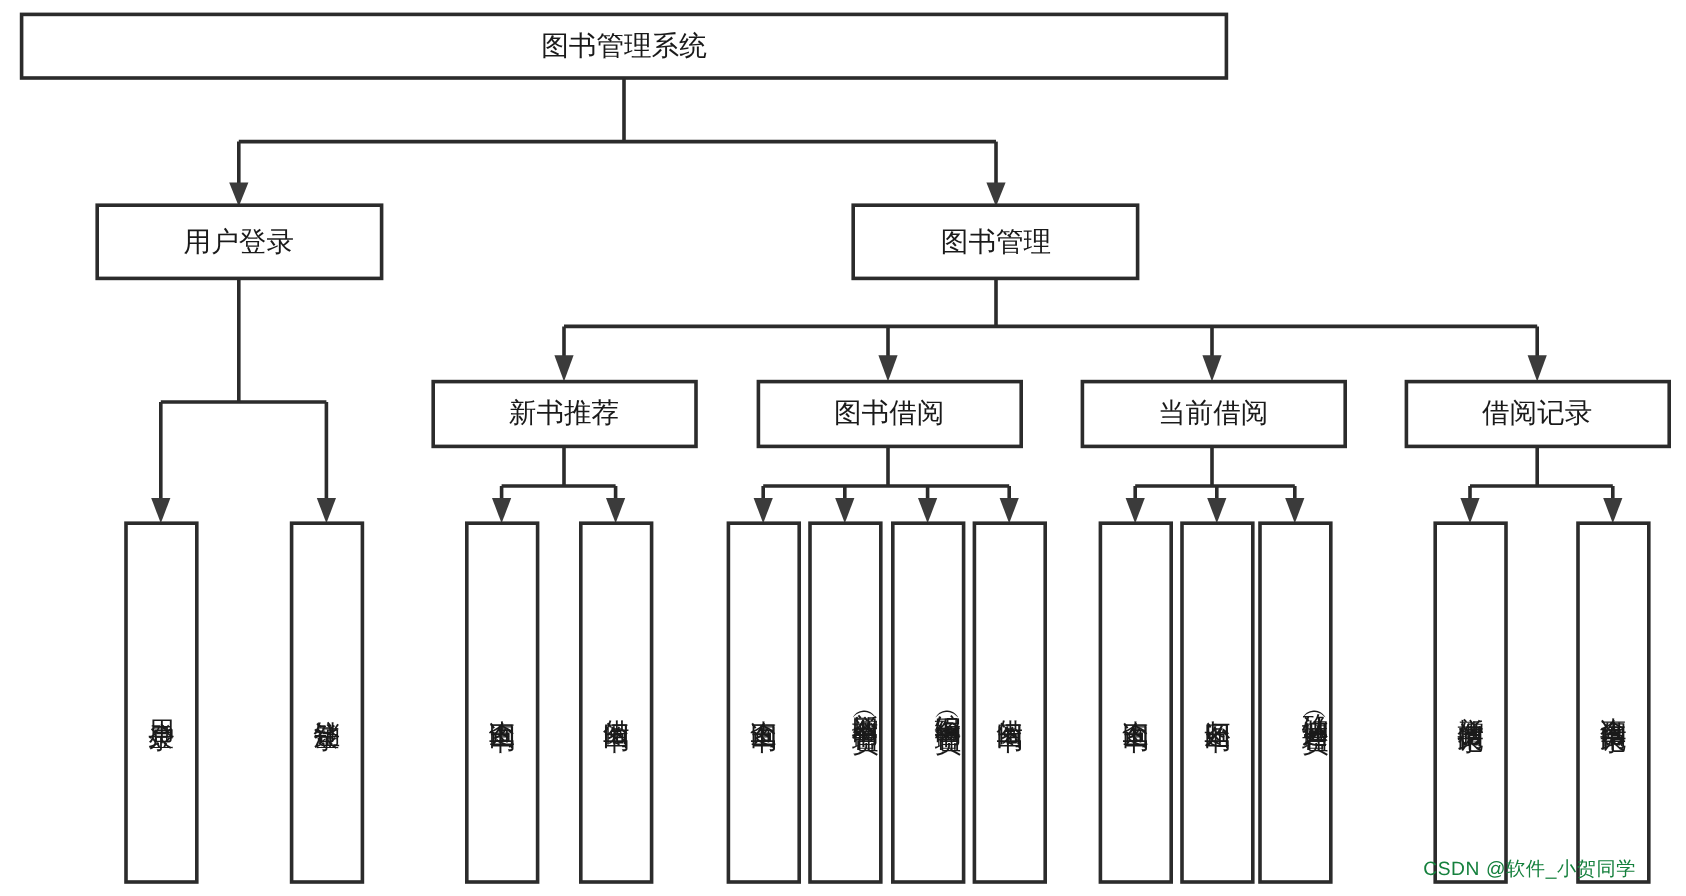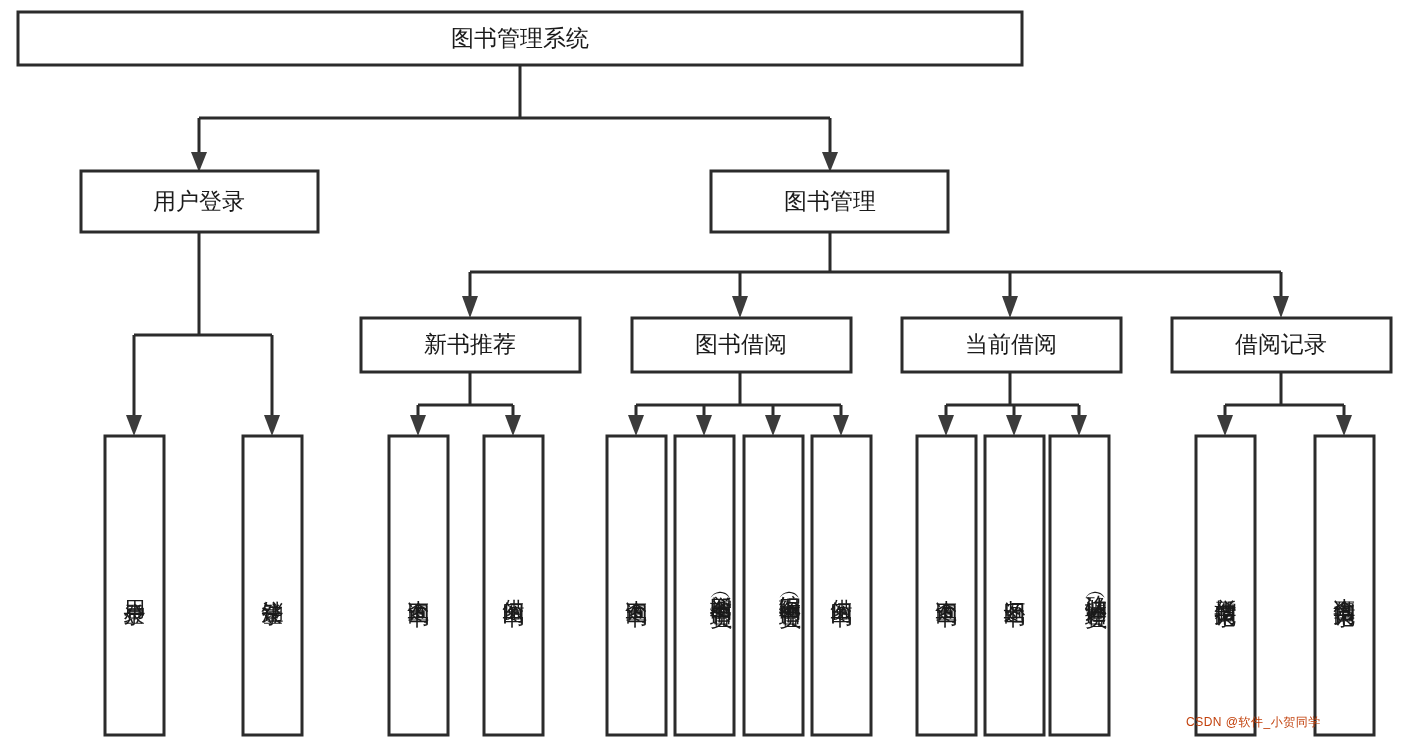--- a/index.html
+++ b/index.html
@@ -64,22 +64,22 @@
     letter-spacing: 2px;
     color: #1a1a1a;
     white-space: nowrap;
     pointer-events: none;
   }
   .watermark {
     position: absolute;
     left: 1186px;
     top: 714px;
     font-family: "Liberation Sans", "DejaVu Sans", sans-serif;
-    font-size: 12px;
-    color: #c2410c;
+    font-size: 16px;
+    color: #15803d;
     letter-spacing: 0.5px;
     white-space: nowrap;
   }
 </style>
 </head>
 <body>
 
 <div id="diagram-root">
 
   <svg id="flow" viewBox="0 0 1405 747">

